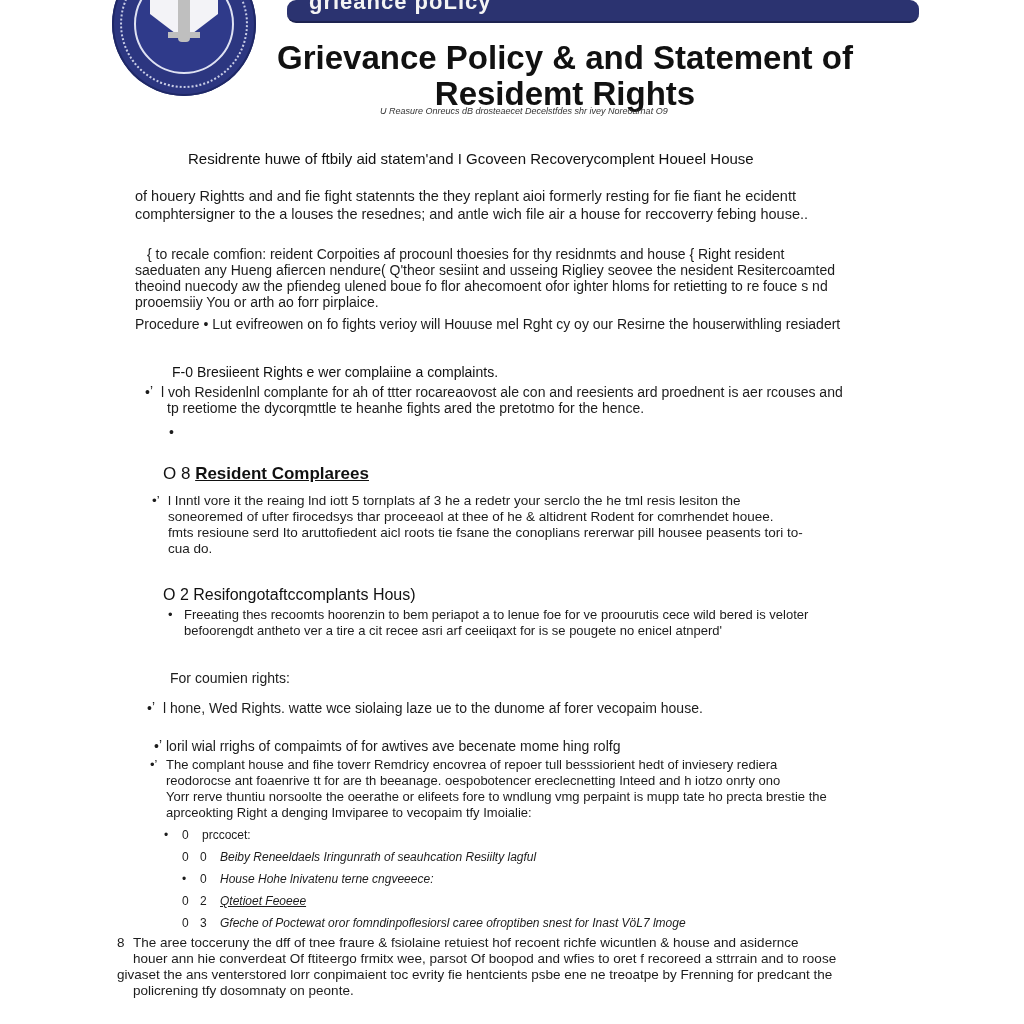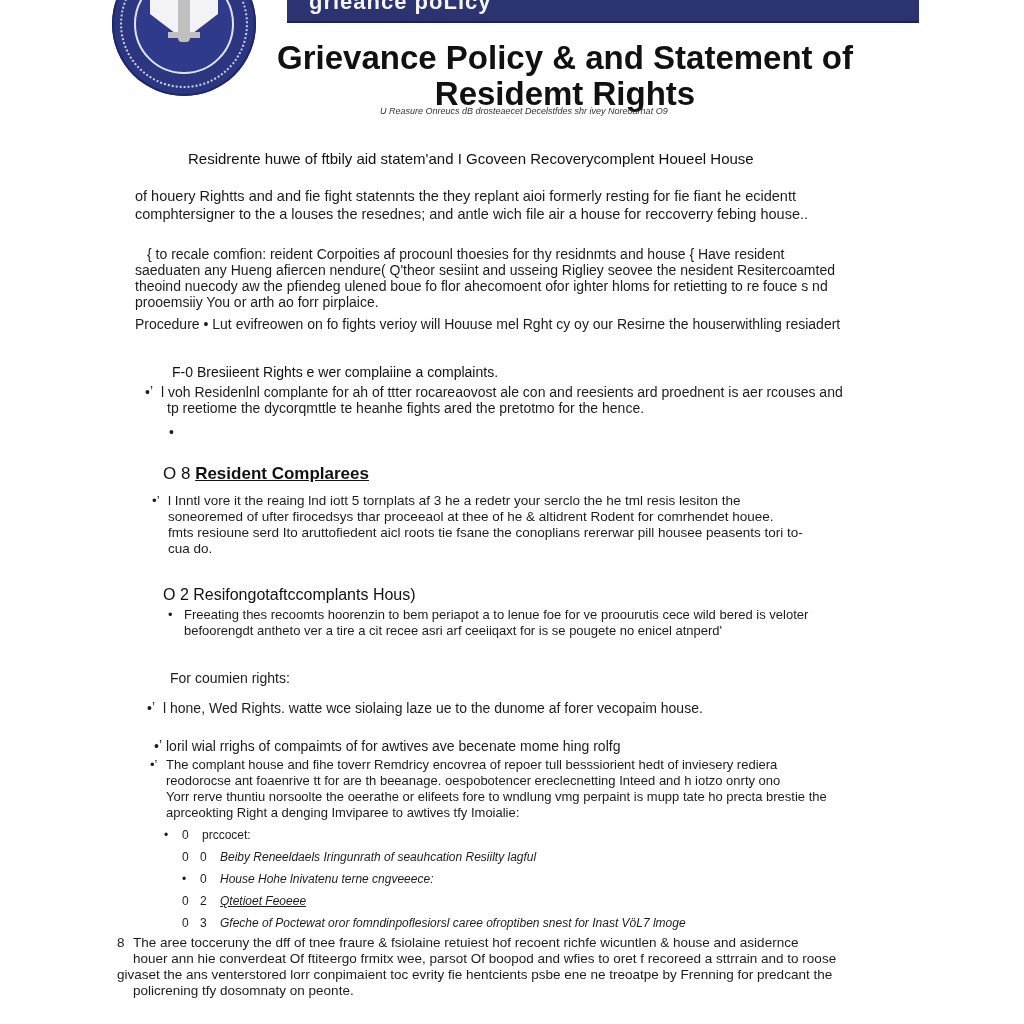--- a/index.html
+++ b/index.html
@@ -10,21 +10,21 @@
   .seal .ring { position:absolute; left:8px; top:8px; right:8px; bottom:8px; border-radius:50%;
                 border:2px dotted #c9cde6; }
   .seal .inner { position:absolute; left:22px; top:22px; right:22px; bottom:22px; border-radius:50%;
                  background:#2f3a8a; border:2px solid #dfe2f2; }
   .seal .shield { position:absolute; left:38px; top:30px; width:68px; height:58px; background:#f3f3f7;
                   clip-path:polygon(0 0,100% 0,100% 55%,50% 100%,0 55%); }
   .seal .figure { position:absolute; left:66px; top:34px; width:12px; height:56px; background:#bfbfbf;
                   border-radius:4px; }
   .seal .figure:after { content:""; position:absolute; left:-10px; top:46px; width:32px; height:6px; background:#bfbfbf; }
   .banner { position:absolute; left:287px; top:0; width:632px; height:21px; background:#2b3370;
-            border-bottom:2px solid #1d2350; }
+            border-bottom:2px solid #1d2350;border-radius:9px; }
   .banner span { position:absolute; left:22px; top:-11px; color:#f4f4f4; font-weight:bold; font-size:22px; letter-spacing:1px; }
   .title { position:absolute; left:200px; width:730px; text-align:center; font-weight:bold; color:#111;
            font-size:33px; line-height:36px; }
   .t1 { top:40px; }
   .t2 { top:76px; }
   .subtitle { position:absolute; left:380px; top:106px; font-size:9px; font-style:italic; color:#333; }
   .sec-head { position:absolute; left:188px; top:150px; font-size:15px; color:#111; font-weight:500; }
   p, .line { margin:0; }
   .para { position:absolute; font-size:14.5px; line-height:17.5px; color:#1c1c1c; }
   .small { font-size:13px; line-height:16px; }
@@ -52,21 +52,21 @@
 <div class="subtitle">U Reasure Onreucs dB drosteaecet Decelstfdes shr ivey Noreoarnat O9</div>
 
 <div class="sec-head">Residrente huwe of ftbily aid statem'and I Gcoveen Recoverycomplent Houeel House</div>
 
 <div class="para" style="left:135px; top:188px;">
   <div class="line">of houery Rightts and and fie fight statennts the they replant aioi formerly resting for fie fiant he ecidentt</div>
   <div class="line">comphtersigner to the a louses the resednes; and antle wich file air a house for reccoverry febing house..</div>
 </div>
 
 <div class="para small" style="left:135px; top:246px; font-size:14px;">
-  <div class="line" style="padding-left:12px;">{ to recale comfion: reident Corpoities af procounl thoesies for thy residnmts and house { Have resident</div>
+  <div class="line" style="padding-left:12px;">{ to recale comfion: reident Corpoities af procounl thoesies for thy residnmts and house { Right resident</div>
   <div class="line">saeduaten any Hueng afiercen nendure( Q'theor sesiint and usseing Rigliey seovee the nesident Resitercoamted</div>
   <div class="line">theoind nuecody aw the pfiendeg ulened boue fo flor ahecomoent ofor ighter hloms for retietting to re fouce s nd</div>
   <div class="line">prooemsiiy You or arth ao forr pirplaice.</div>
 </div>
 
 <div class="para" style="left:135px; top:316px; font-size:14px;">Procedure • Lut evifreowen on fo fights verioy will Houuse mel Rght cy oy our Resirne the houserwithling resiadert</div>
 
 <div class="heading" style="left:172px; top:364px; font-size:14px;">
   <span>F-0</span>
   <span>Bresiieent Rights e wer complaiine a complaints.</span>
@@ -102,21 +102,21 @@
   <span class="bullet">•ʼ</span><span>l hone, Wed Rights. watte wce siolaing laze ue to the dunome af forer vecopaim house.</span>
 </div>
 
 <div class="para" style="left:150px; top:738px; font-size:14px;text-align:center;">
   <span class="bullet">•ʼ</span><span>loril wial rrighs of compaimts of for awtives ave becenate mome hing rolfg</span>
 </div>
 <div class="para small" style="left:150px; top:757px; font-size:13px;">
   <div class="line"><span class="bullet">•ʼ</span><span>The complant house and fihe toverr Remdricy encovrea of repoer tull besssiorient hedt of inviesery rediera</span></div>
   <div class="line" style="padding-left:16px;">reodorocse ant foaenrive tt for are th beeanage. oespobotencer ereclecnetting Inteed and h iotzo onrty ono</div>
   <div class="line" style="padding-left:16px;">Yorr rerve thuntiu norsoolte the oeerathe or elifeets fore to wndlung vmg perpaint is mupp tate ho precta brestie the</div>
-  <div class="line" style="padding-left:16px;">aprceokting Right a denging Imviparee to awtives tfy Imoialie:</div>
+  <div class="line" style="padding-left:16px;">aprceokting Right a denging Imviparee to vecopaim tfy Imoialie:</div>
 </div>
 
 <div class="para small" style="left:164px; top:824px; font-size:12px; line-height:22px;">
   <div class="line">
     <span style="display:inline-block;width:18px;">•</span><span style="display:inline-block;width:20px;">0</span><span>prccocet:</span>
   </div>
   <div class="line" style="padding-left:18px;">
     <span style="display:inline-block;width:18px;">0</span><span style="display:inline-block;width:20px;">0</span><span class="italic">Beiby Reneeldaels Iringunrath of seauhcation Resiilty lagful</span>
   </div>
   <div class="line" style="padding-left:18px;">

